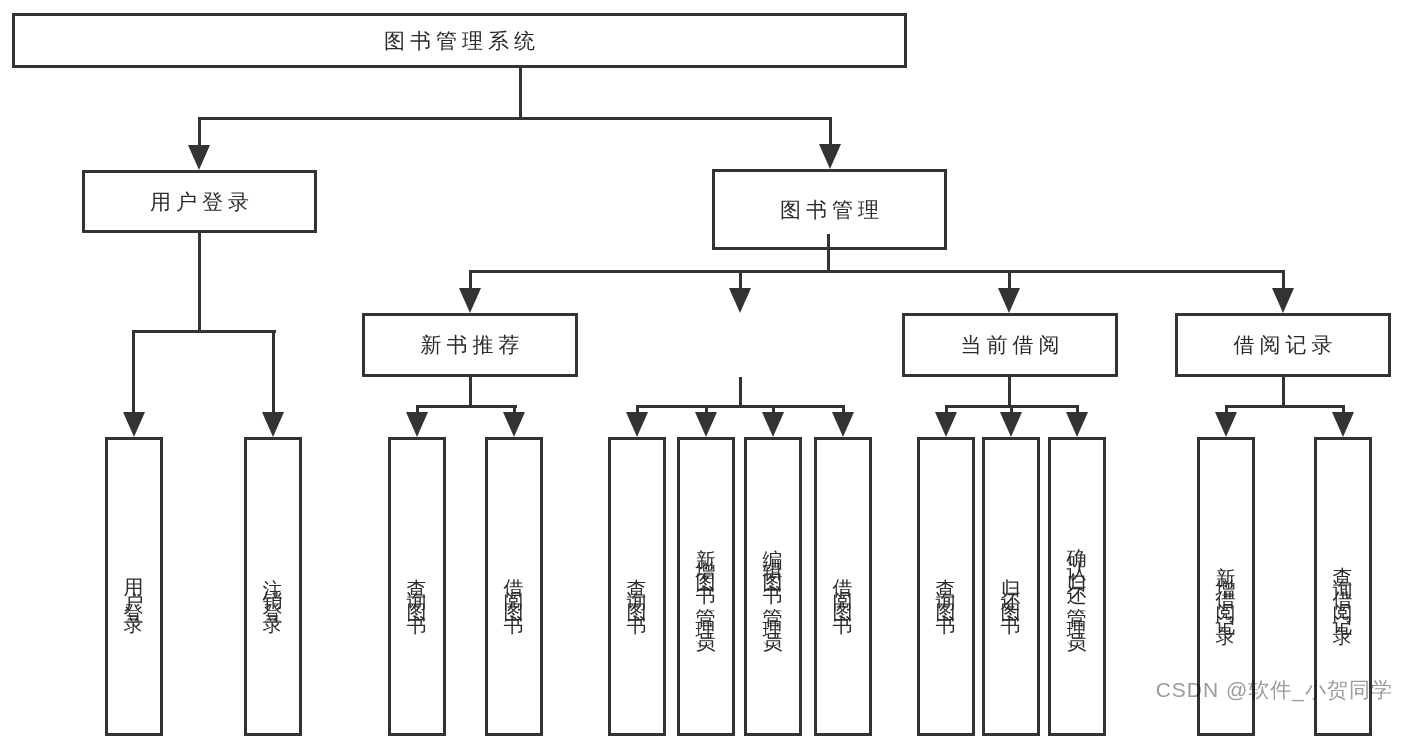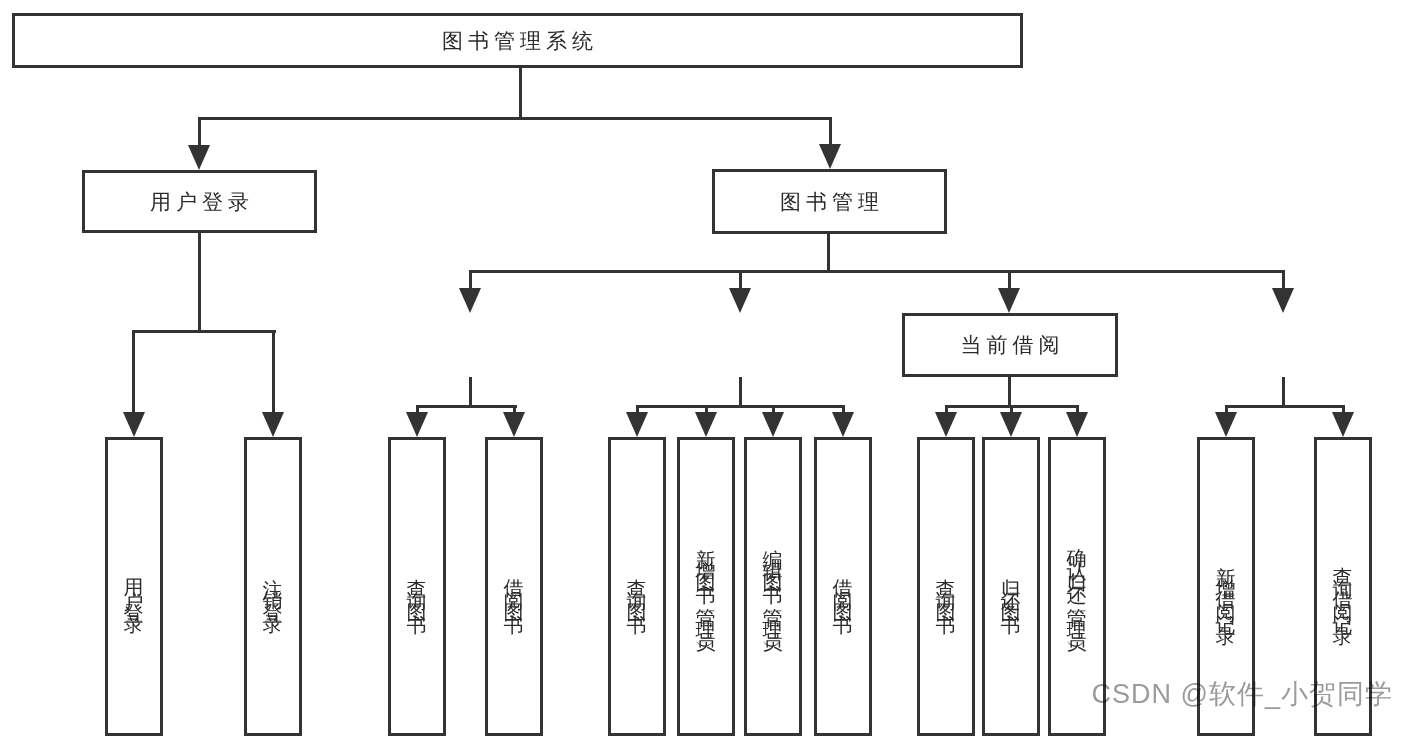--- a/index.html
+++ b/index.html
@@ -35,49 +35,49 @@
   .ln{position:absolute;background:var(--line);}
   .ar{
     position:absolute;width:0;height:0;
     border-left:11px solid transparent;
     border-right:11px solid transparent;
     border-top:25px solid var(--line);
   }
   .watermark{
     position:absolute;
     top:676px;right:12px;
-    font-size:27px;
+    font-size:21px;
     letter-spacing:1px;
     color:var(--wm);
     mix-blend-mode:multiply;
     z-index:5;
     white-space:nowrap;
   }
 </style>
 </head>
 <body>
 
 <div class="canvas">
 
-  <div class="box h" style="left:12px;top:13px;width:1011px;height:55px;">
+  <div class="box h" style="left:12px;top:13px;width:895px;height:55px;">
     <span>图书管理系统</span>
   </div>
 
   <div class="ln" style="left:519px;top:68px;width:3px;height:49px;"></div>
 
   <div class="ln" style="left:198px;top:117px;width:634px;height:3px;"></div>
   <div class="ln" style="left:198px;top:117px;width:3px;height:31px;"></div>
   <div class="ar" style="left:188px;top:145px;"></div>
   <div class="ln" style="left:829px;top:117px;width:3px;height:31px;"></div>
   <div class="ar" style="left:819px;top:144px;"></div>
 
   <div class="box h" style="left:82px;top:170px;width:235px;height:63px;">
     <span>用户登录</span>
   </div>
-  <div class="box h" style="left:712px;top:169px;width:235px;height:65px;">
+  <div class="box h" style="left:712px;top:169px;width:235px;height:81px;">
     <span>图书管理</span>
   </div>
 
   <div class="ln" style="left:198px;top:233px;width:3px;height:100px;"></div>
   <div class="ln" style="left:132px;top:330px;width:144px;height:3px;"></div>
   <div class="ln" style="left:132px;top:330px;width:3px;height:84px;"></div>
   <div class="ar" style="left:123px;top:412px;"></div>
   <div class="ln" style="left:272px;top:330px;width:3px;height:84px;"></div>
   <div class="ar" style="left:262px;top:412px;"></div>
 
@@ -85,22 +85,28 @@
   <div class="ln" style="left:469px;top:270px;width:816px;height:3px;"></div>
   <div class="ln" style="left:469px;top:270px;width:3px;height:20px;"></div>
   <div class="ar" style="left:459px;top:288px;"></div>
   <div class="ln" style="left:739px;top:270px;width:3px;height:20px;"></div>
   <div class="ar" style="left:729px;top:288px;"></div>
   <div class="ln" style="left:1008px;top:270px;width:3px;height:20px;"></div>
   <div class="ar" style="left:998px;top:288px;"></div>
   <div class="ln" style="left:1282px;top:270px;width:3px;height:20px;"></div>
   <div class="ar" style="left:1272px;top:288px;"></div>
 
+  <div class="box h" style="left:362px;top:313px;width:216px;height:64px;">
+    <span>新书推荐</span>
+  </div>
   <div class="box h" style="left:902px;top:313px;width:216px;height:64px;text-align:right;">
     <span>当前借阅</span>
+  </div>
+  <div class="box h" style="left:1175px;top:313px;width:216px;height:64px;">
+    <span>借阅记录</span>
   </div>
 
   <div class="ln" style="left:469px;top:377px;width:3px;height:30px;"></div>
   <div class="ln" style="left:416px;top:405px;width:101px;height:3px;"></div>
   <div class="ln" style="left:416px;top:405px;width:3px;height:9px;"></div>
   <div class="ar" style="left:406px;top:412px;"></div>
   <div class="ln" style="left:513px;top:405px;width:3px;height:9px;"></div>
   <div class="ar" style="left:503px;top:412px;"></div>
 
   <div class="ln" style="left:739px;top:377px;width:3px;height:30px;"></div>

